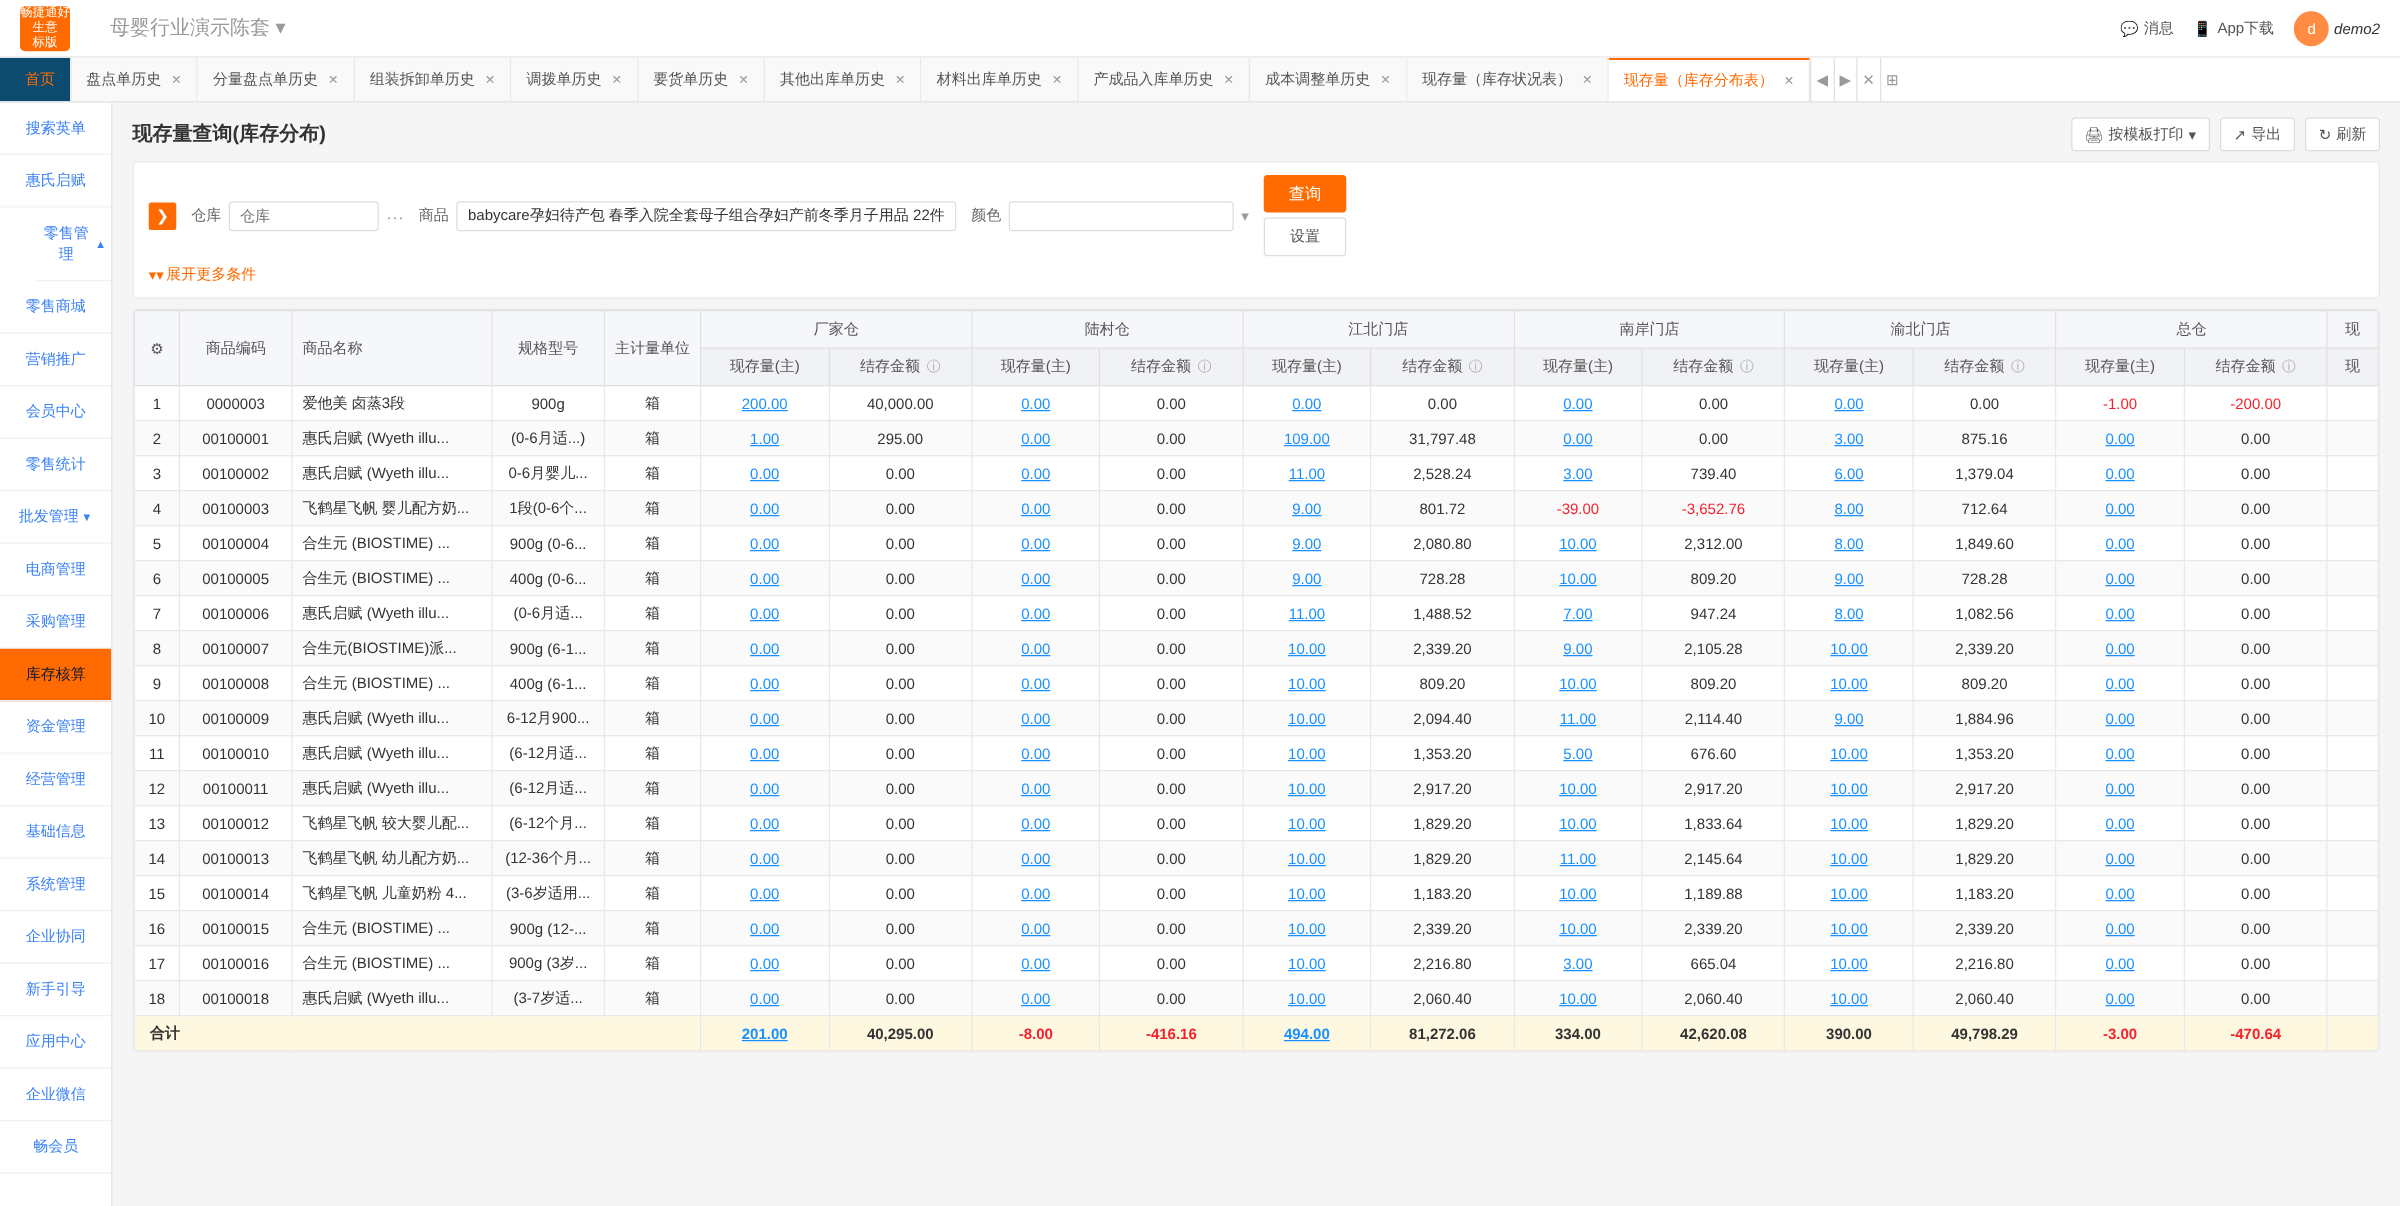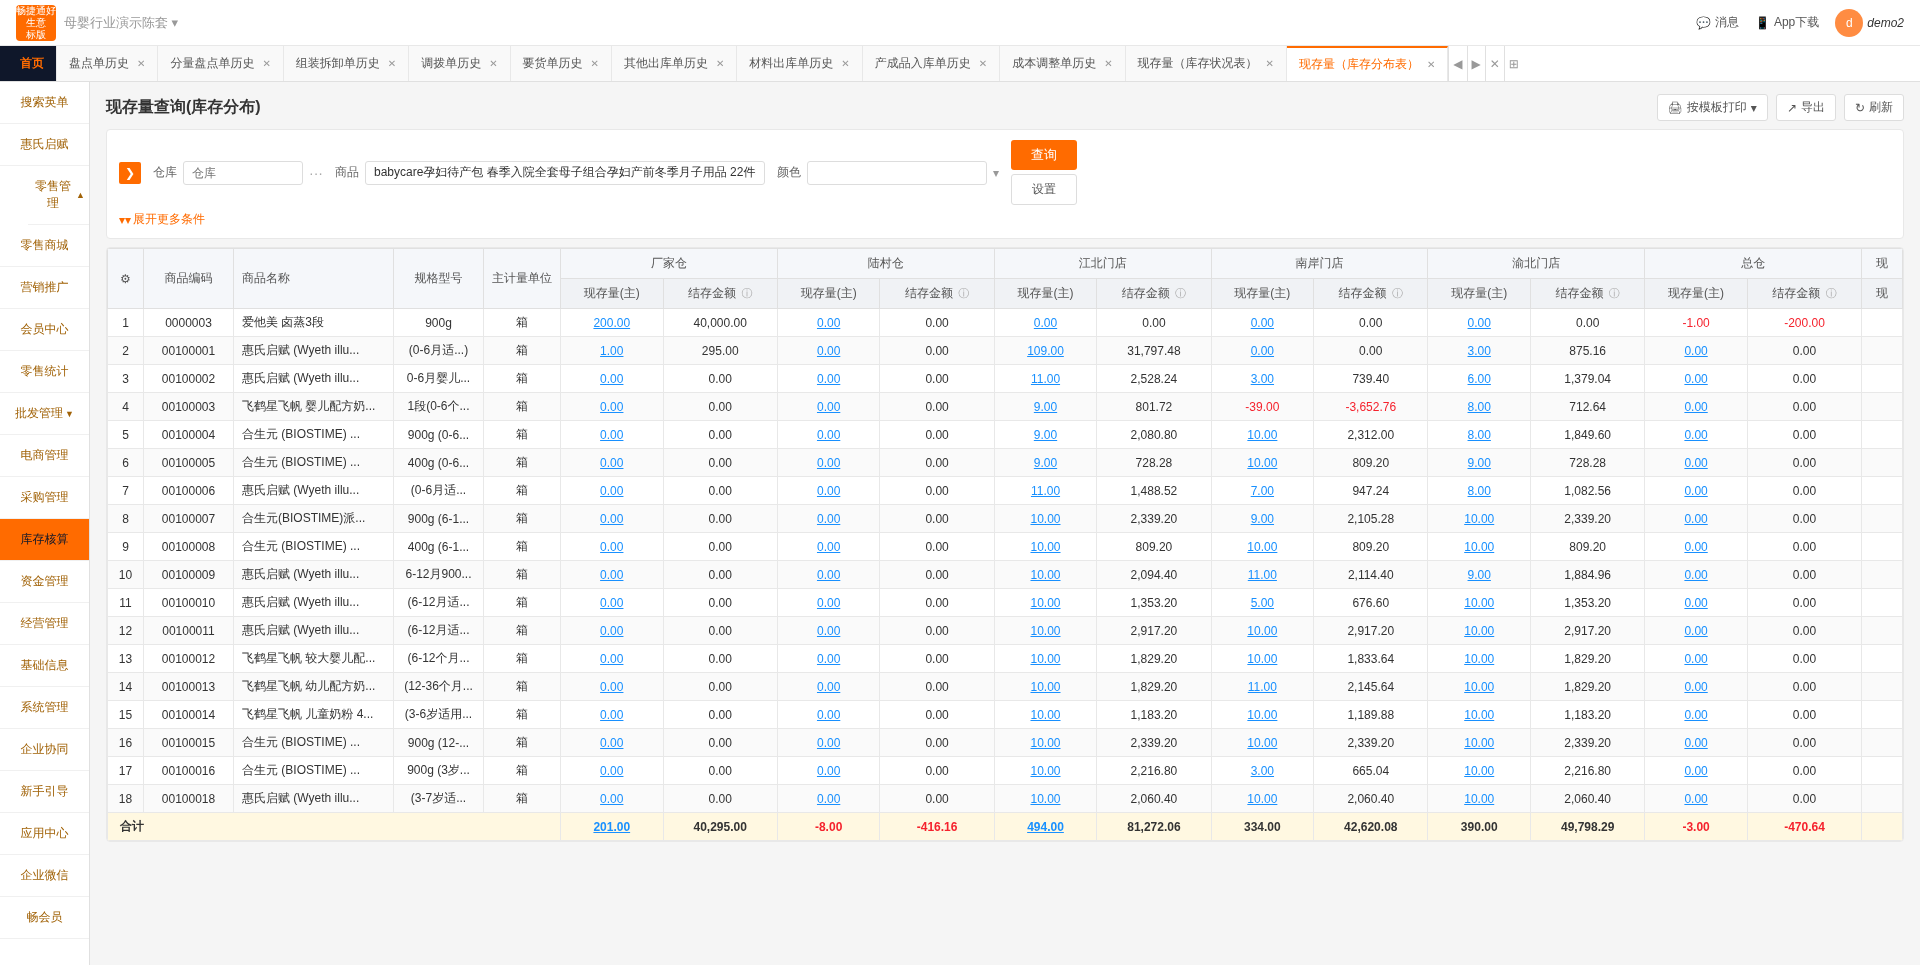--- a/index.html
+++ b/index.html
@@ -40,42 +40,42 @@
       align-items: center;
       padding: 0 12px;
       white-space: nowrap;
       cursor: pointer;
       border-right: 1px solid #e8e8e8;
       font-size: 12px;
       color: #555;
       gap: 4px;
       background: #f9f9f9;
     }
-    .tab-item:first-child { background: #0f172a; color: #ff6b00; font-weight: 700; border-bottom: none; padding-left: 20px; }
+    .tab-item:first-child { background: #0c4a6e; color: #ff6b00; font-weight: 400; border-bottom: none; padding-left: 20px; }
     .tab-item.active { background: #fff; color: #ff6b00; border-top: 2px solid #ff6b00; }
     .tab-close { margin-left: 4px; cursor: pointer; color: #999; font-size: 10px; }
     .tab-nav { display: flex; align-items: center; padding: 0 4px; cursor: pointer; color: #999; border-left: 1px solid #e0e0e0; height: 100%; }
 
     
     .sidebar {
       position: fixed;
       top: 82px;
       left: 0;
       width: 90px;
       bottom: 0;
       background: #fff;
       border-right: 1px solid #e0e0e0;
       overflow-y: auto;
       z-index: 98;
     }
     .sidebar-item {
       padding: 12px 4px;
       text-align: center;
       cursor: pointer;
-      color: #a16207;
+      color: #3b82f6;
       font-size: 12px;
       border-bottom: 1px solid #f0f0f0;
     }
     .sidebar-item.active { background: #ff6b00; color: #0f172a; }
 
     
     .main-content {
       position: fixed;
       top: 82px;
       left: 90px;
@@ -183,21 +183,21 @@
   </style>
 </head>
 <body>
 
 <div class="top-bar">
   <div class="logo-area">
     <div class="logo-box">
       <div class="logo-text">畅捷通好生意</div>
       <div class="logo-text">标版</div>
     </div>
-    <span style="font-size:13px;color:#999;">母婴行业演示陈套 ▾</span>
+    <span style="font-size:16px;color:#999;margin-left:24px;">母婴行业演示陈套 ▾</span>
   </div>
   <div class="top-right">
     <div class="top-icon-item">
       <span>💬</span>
       <span>消息</span>
     </div>
     <div class="top-icon-item">
       <span>📱</span>
       <span>App下载</span>
     </div>

